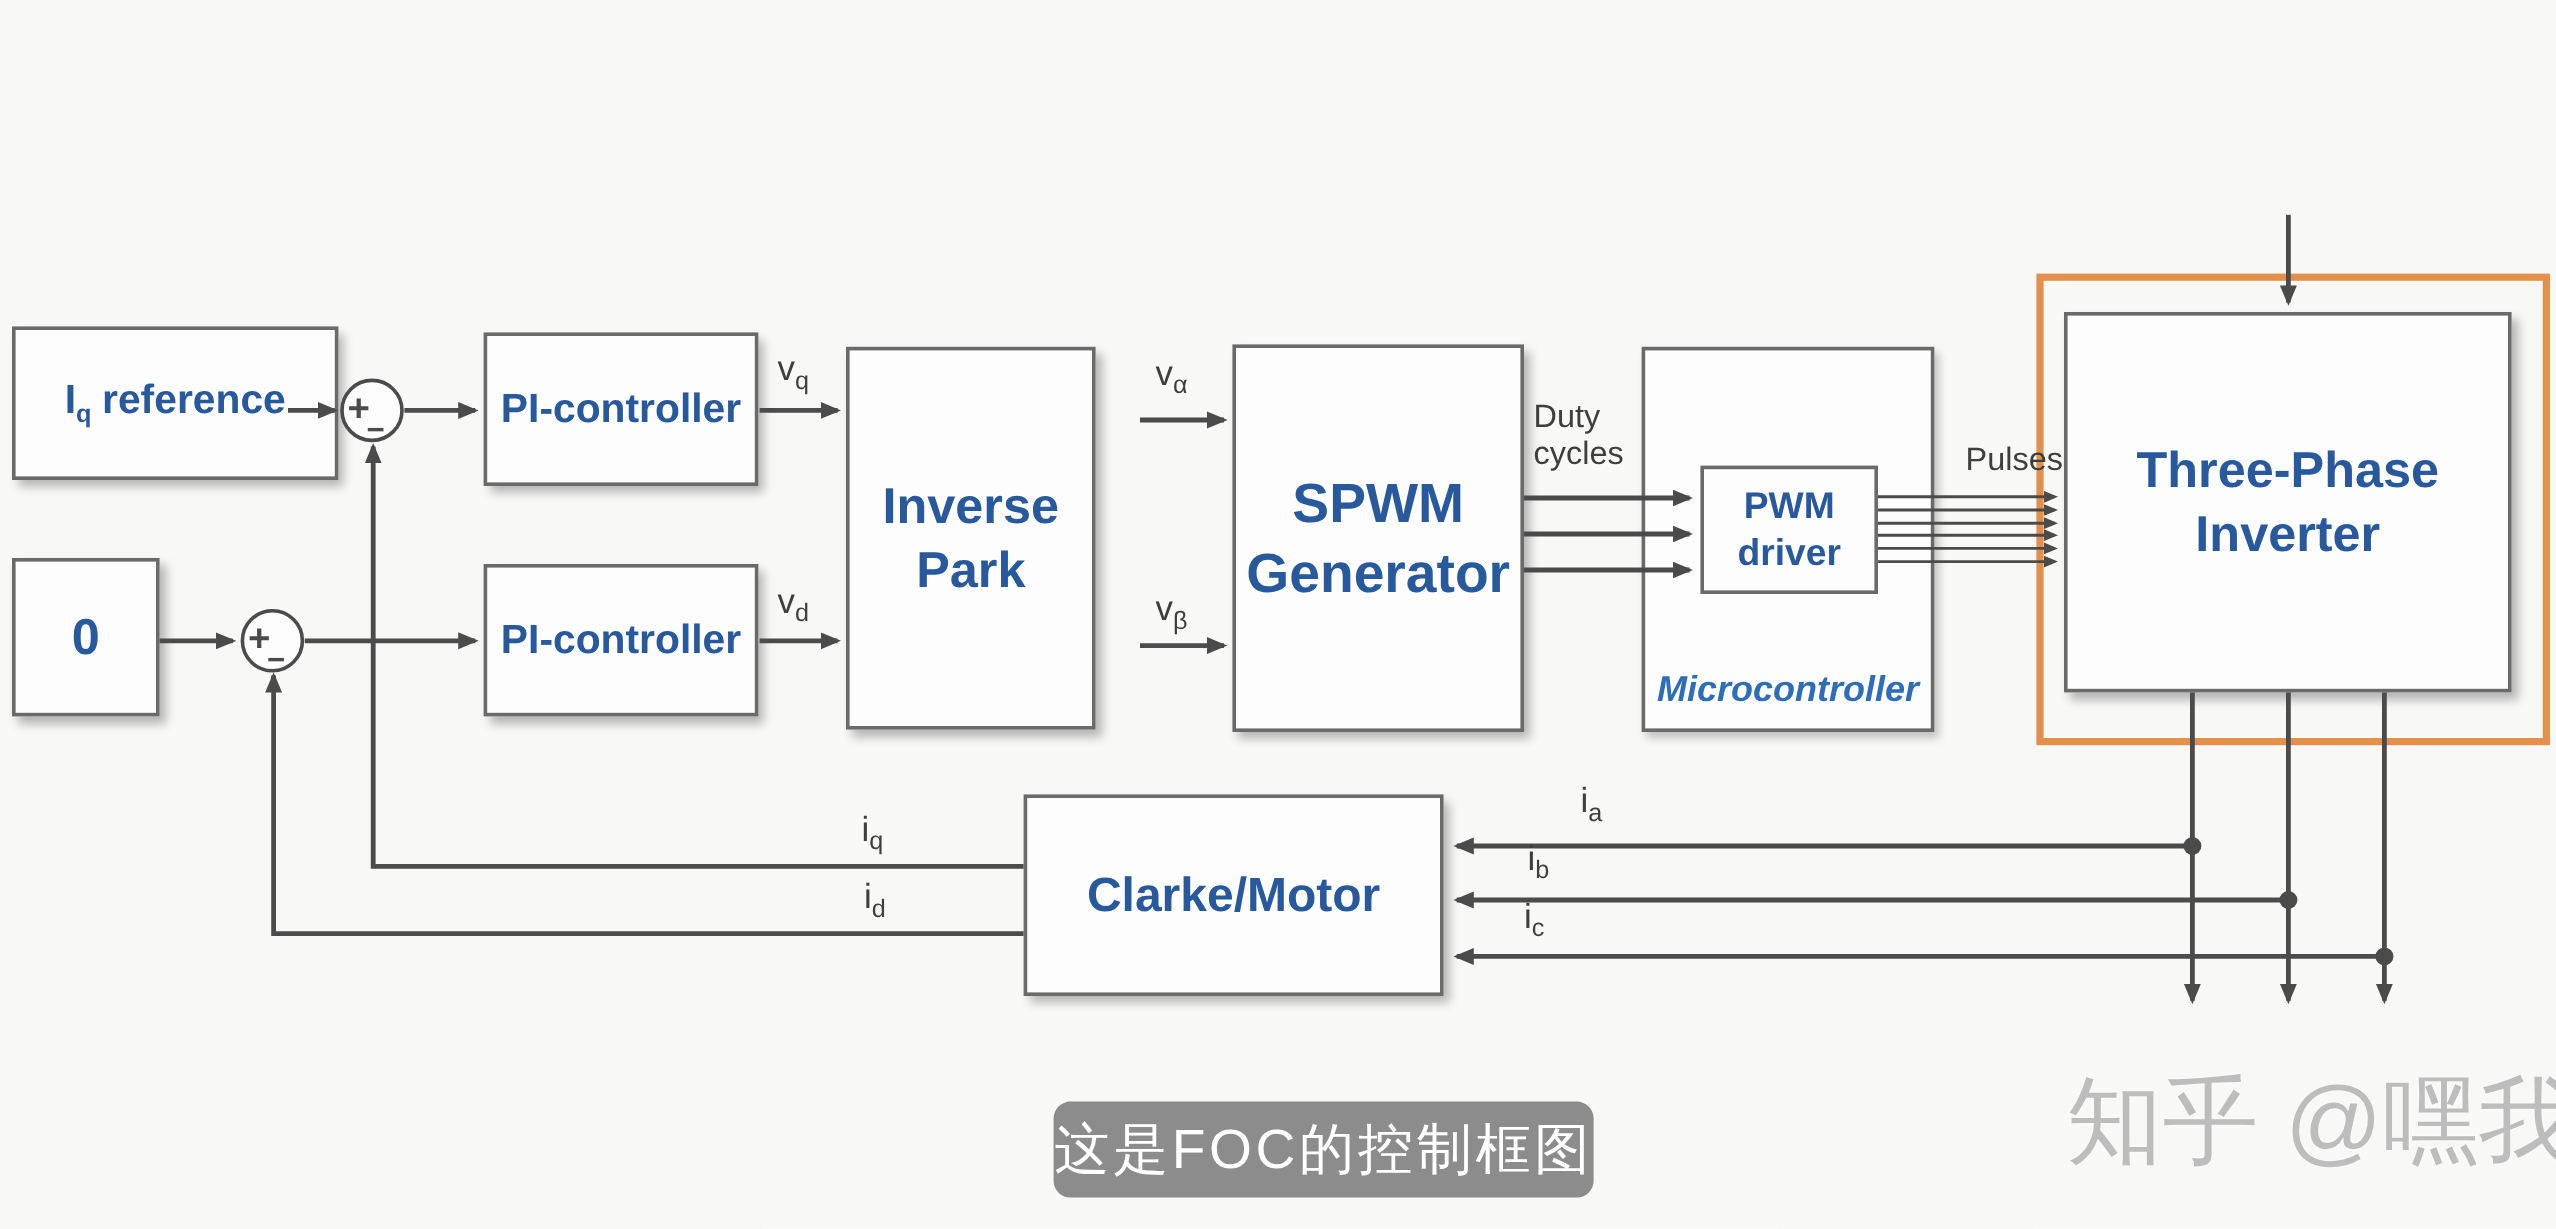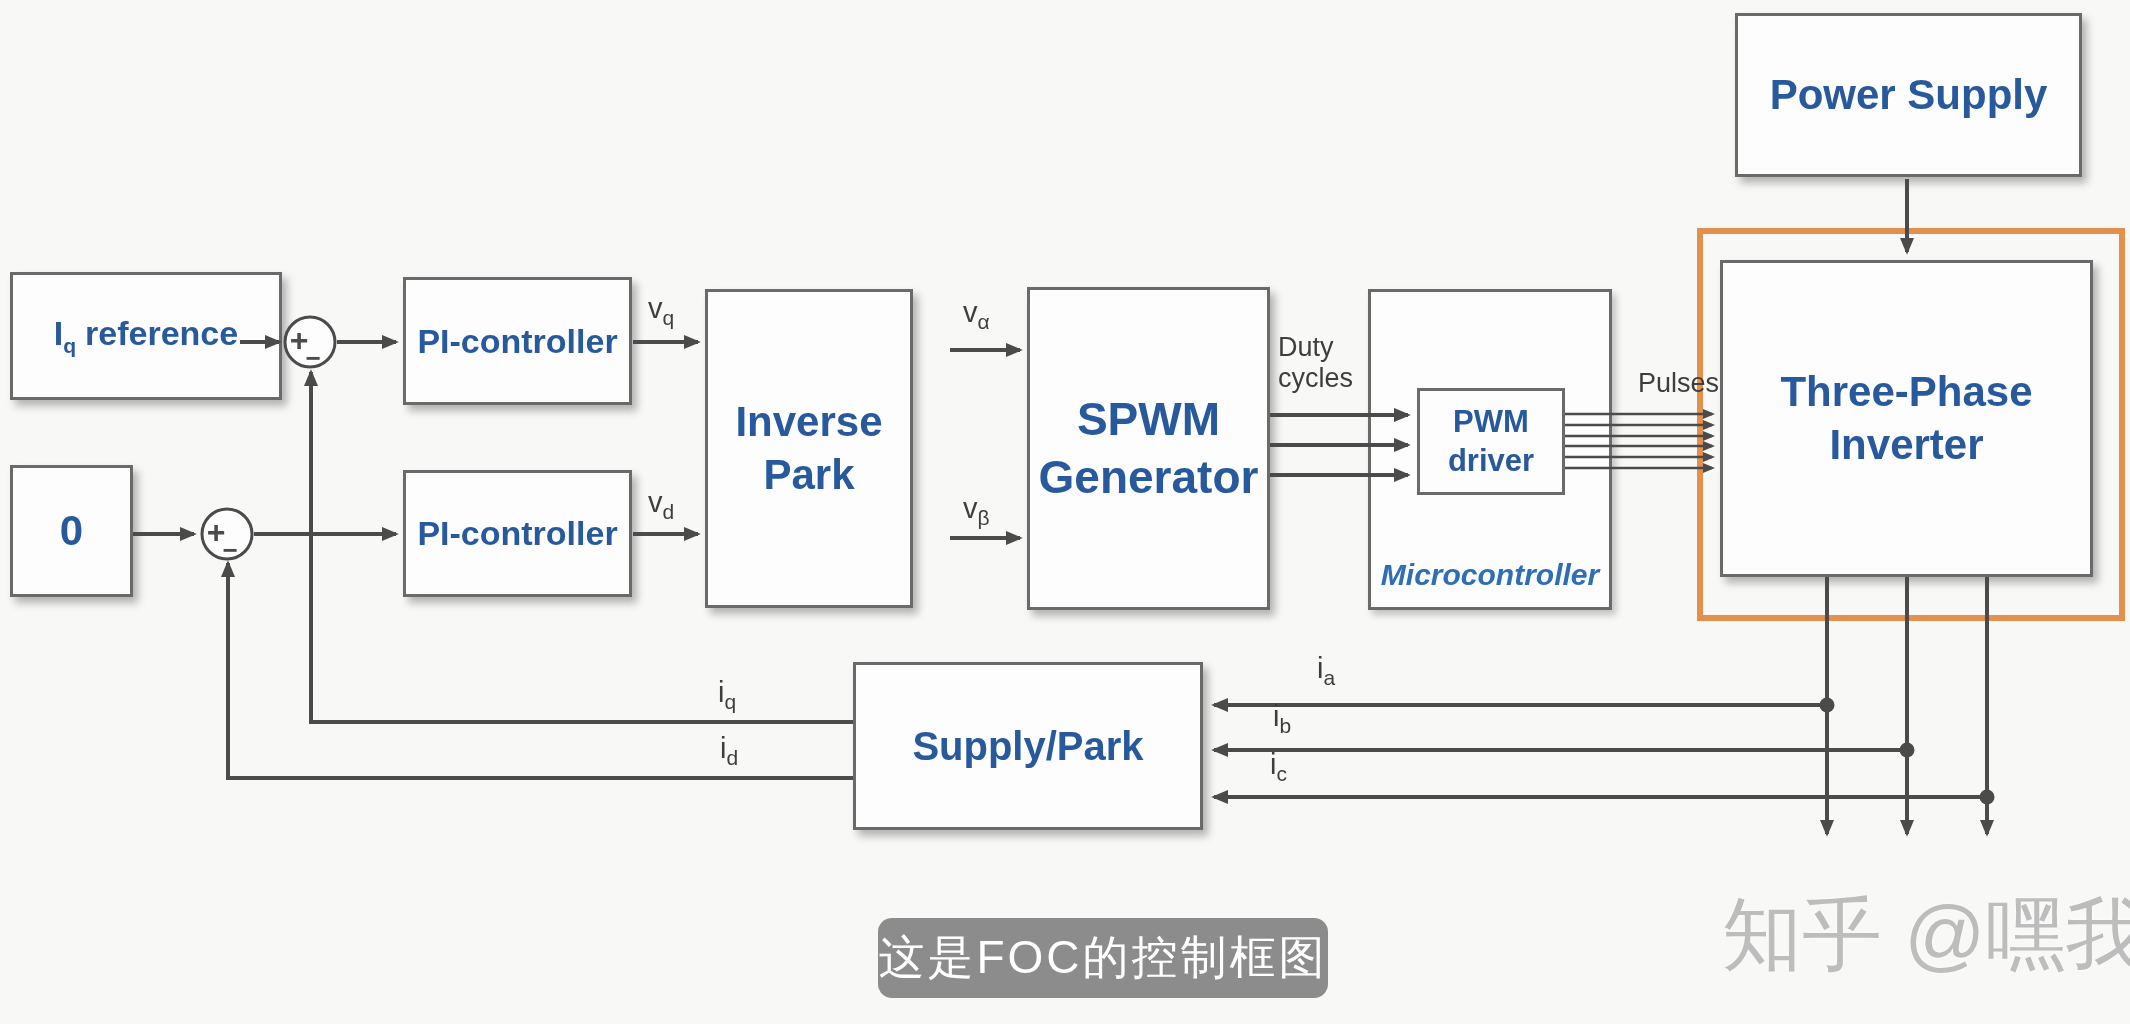--- a/index.html
+++ b/index.html
@@ -108,33 +108,30 @@
     <span class="blabel" style="margin-bottom:14px;color:var(--micro-text);">Microcontroller</span>
   </div>
 
   <div class="block" style="left:1417px;top:388px;width:148px;height:107px;font-size:31px;box-shadow:none;">
     <div class="blabel">
       <div>PWM</div>
       <div>driver</div>
     </div>
   </div>
 
-  <div class="block" style="left:1735px;top:13px;width:347px;height:164px;font-size:42px;">
-    <span class="blabel">Power Supply</span>
-  </div>
 
   <div class="block" style="left:1720px;top:260px;width:373px;height:317px;font-size:42px;">
     <div class="blabel">
       <div>Three-Phase</div>
       <div>Inverter</div>
     </div>
   </div>
 
   <div class="block" style="left:853px;top:662px;width:350px;height:168px;font-size:40px;">
-    <span class="blabel">Supply/Park</span>
+    <span class="blabel">Clarke/Motor</span>
   </div>
 
 
   <svg class="wires" width="2130" height="1024" viewBox="0 0 2130 1024">
     <defs>
       <marker id="ah" viewBox="0 0 12 10" refX="10" refY="5" markerWidth="17" markerHeight="15" markerUnits="userSpaceOnUse" orient="auto">
         <path d="M0,0 L12,5 L0,10 Z"></path>
       </marker>
       <marker id="ahs" viewBox="0 0 12 10" refX="9" refY="5" markerWidth="12" markerHeight="10" markerUnits="userSpaceOnUse" orient="auto">
         <path d="M0,0 L12,5 L0,10 Z"></path>

